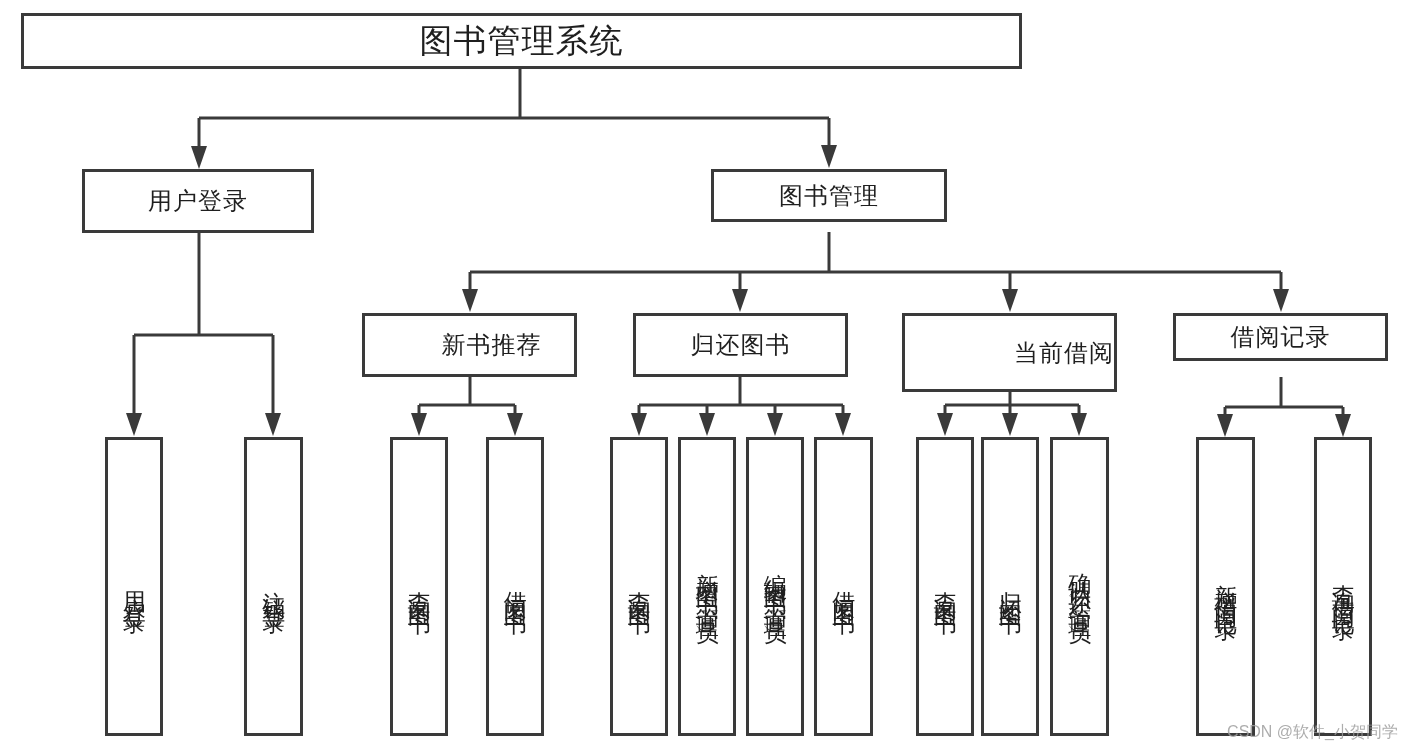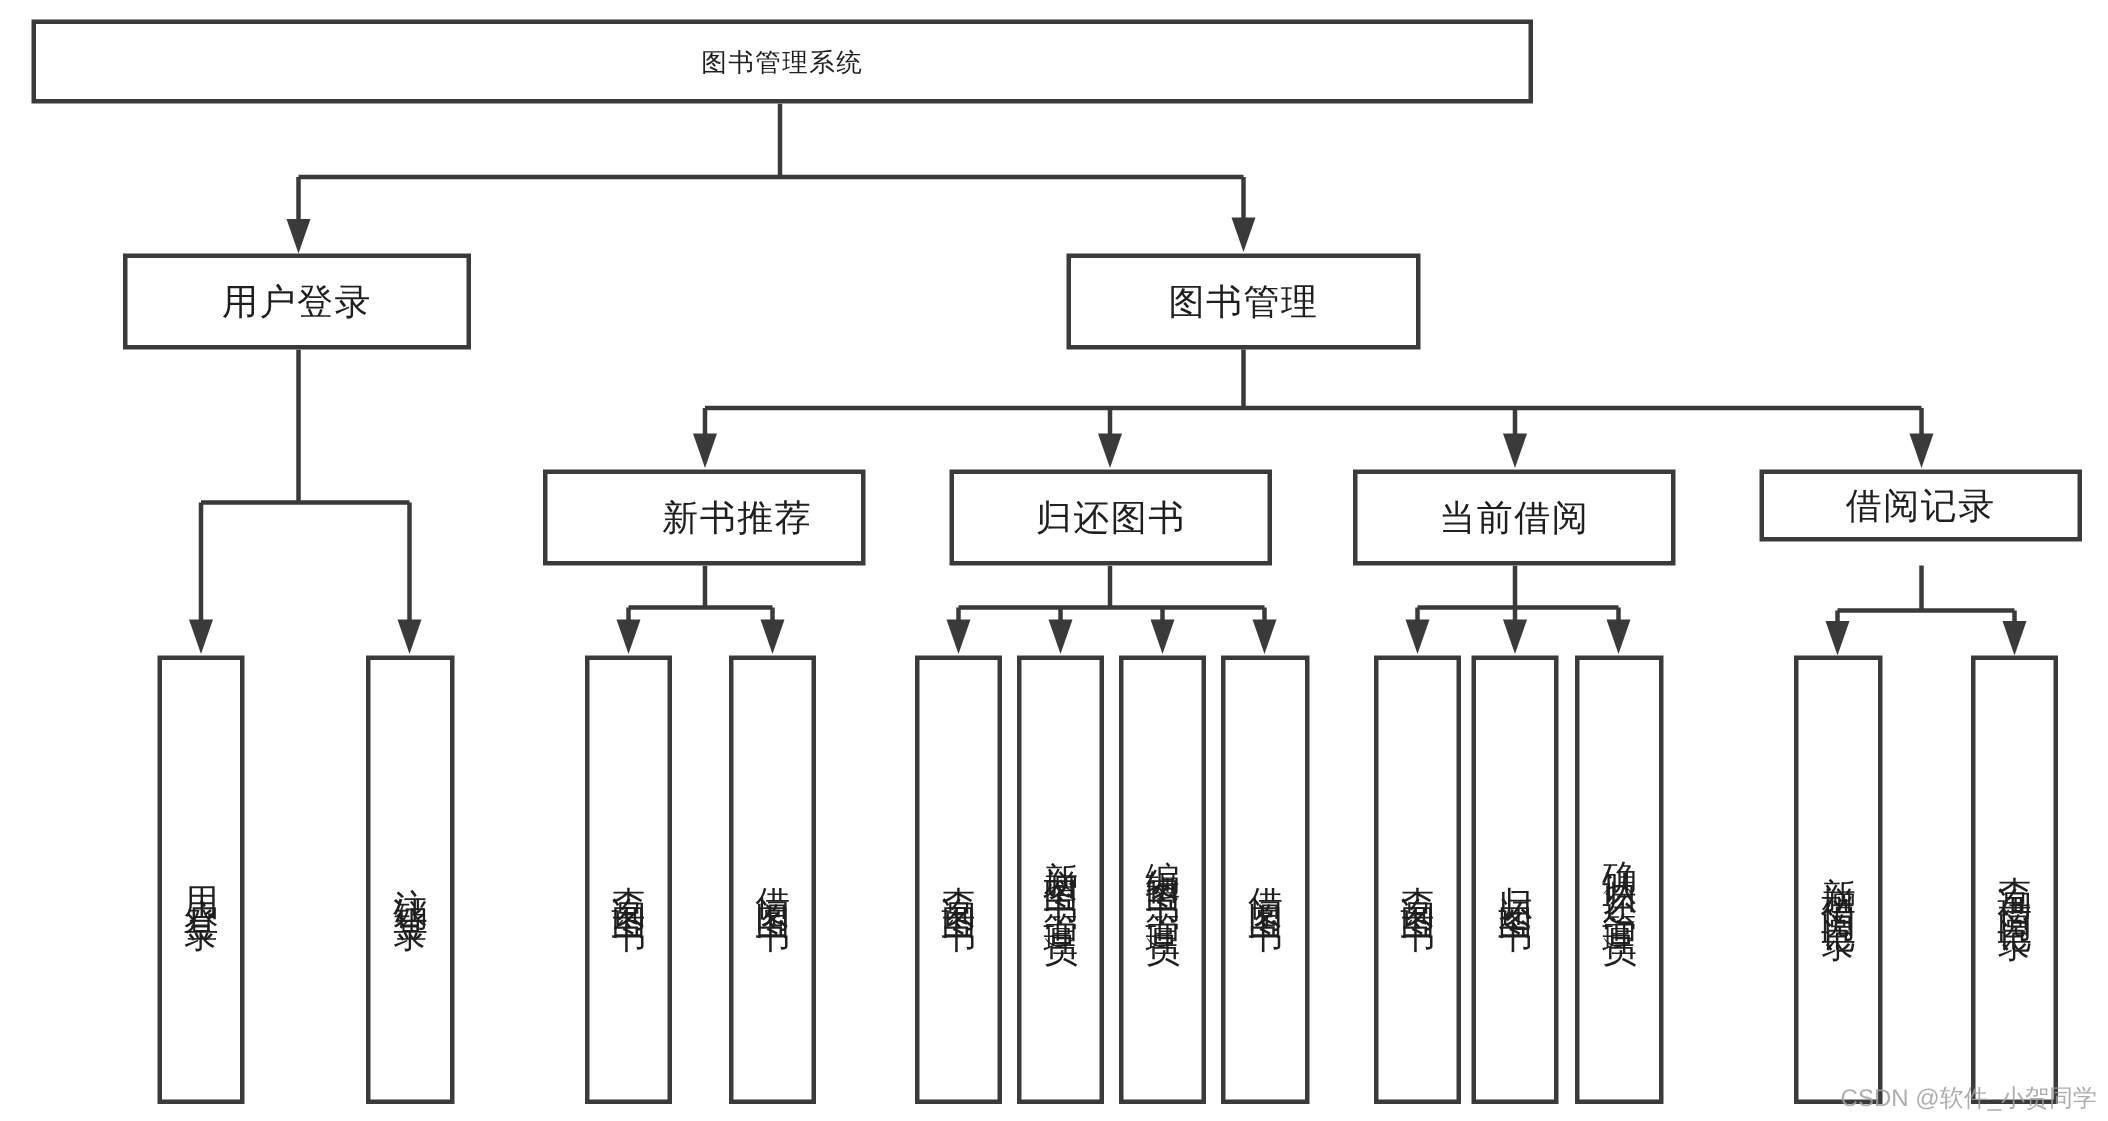--- a/index.html
+++ b/index.html
@@ -23,21 +23,21 @@
   .connectors line{stroke:var(--line);stroke-width:3;}
   .connectors polygon{fill:var(--line);stroke:none;}
   .box{
     position:absolute;
     background:var(--box-fill);
     border:3px solid var(--box-border);
     display:flex;align-items:center;justify-content:center;
     z-index:1;
   }
   .hlabel{font-size:24px;letter-spacing:1px;white-space:nowrap;}
-  .root .hlabel{font-size:17px;}
+  .root .hlabel{font-size:33px;}
   .leaf .vlabel{
     writing-mode:vertical-rl;
     text-orientation:mixed;
     font-size:23px;
     line-height:1.1;
     letter-spacing:7px;
     white-space:nowrap;
   }
   .watermark{
     position:absolute;
@@ -116,31 +116,31 @@
     <polygon points="1335,414 1351,414 1343,437"></polygon>
   </svg>
 
   <div class="box root" style="left:21px;top:13px;width:1001px;height:56px;">
     <span class="hlabel">图书管理系统</span>
   </div>
 
   <div class="box" style="left:82px;top:169px;width:232px;height:64px;">
     <span class="hlabel">用户登录</span>
   </div>
-  <div class="box" style="left:711px;top:169px;width:236px;height:64px;">
+  <div class="box" style="left:711px;top:169px;width:236px;height:53px;">
     <span class="hlabel">图书管理</span>
   </div>
 
   <div class="box" style="left:362px;top:313px;width:215px;height:64px;padding-left:44px;">
     <span class="hlabel">新书推荐</span>
   </div>
   <div class="box" style="left:633px;top:313px;width:215px;height:64px;">
     <span class="hlabel">归还图书</span>
   </div>
-  <div class="box" style="left:902px;top:313px;width:215px;height:64px;">
+  <div class="box" style="left:902px;top:313px;width:215px;height:79px;justify-content:flex-end;">
     <span class="hlabel">当前借阅</span>
   </div>
   <div class="box" style="left:1173px;top:313px;width:215px;height:48px;">
     <span class="hlabel">借阅记录</span>
   </div>
 
   <div class="box leaf" style="left:105px;top:437px;width:58px;height:299px;">
     <span class="vlabel">用户登录</span>
   </div>
   <div class="box leaf" style="left:244px;top:437px;width:59px;height:299px;">

